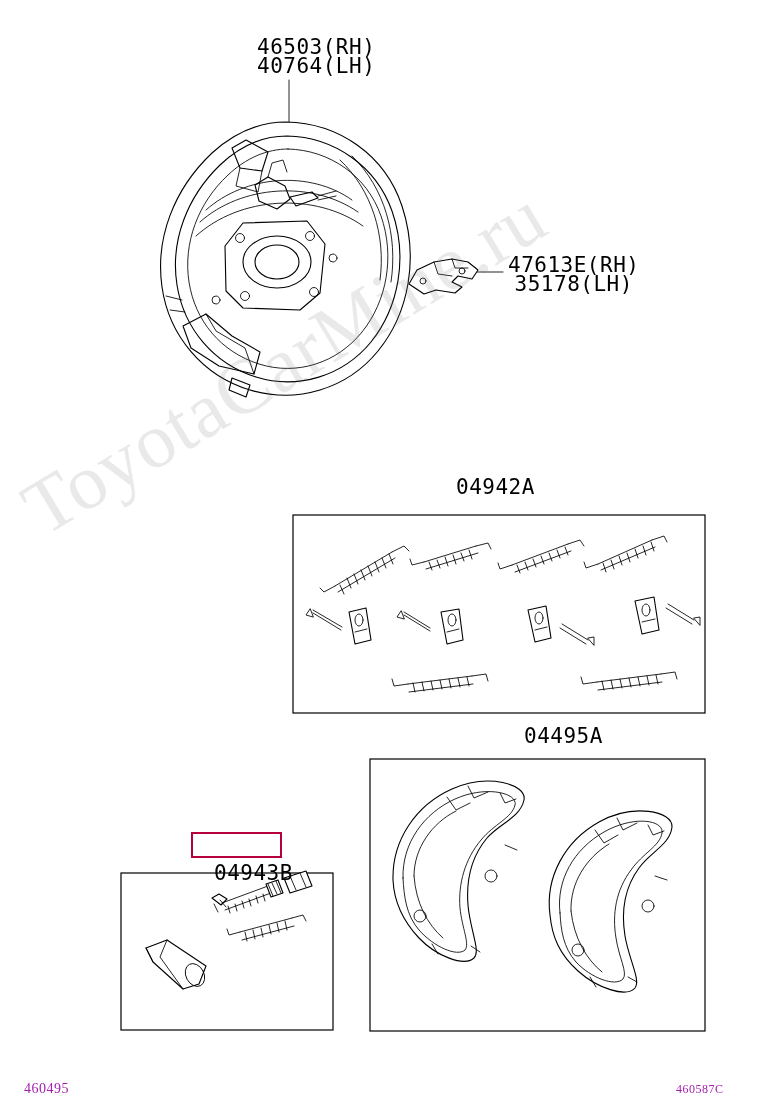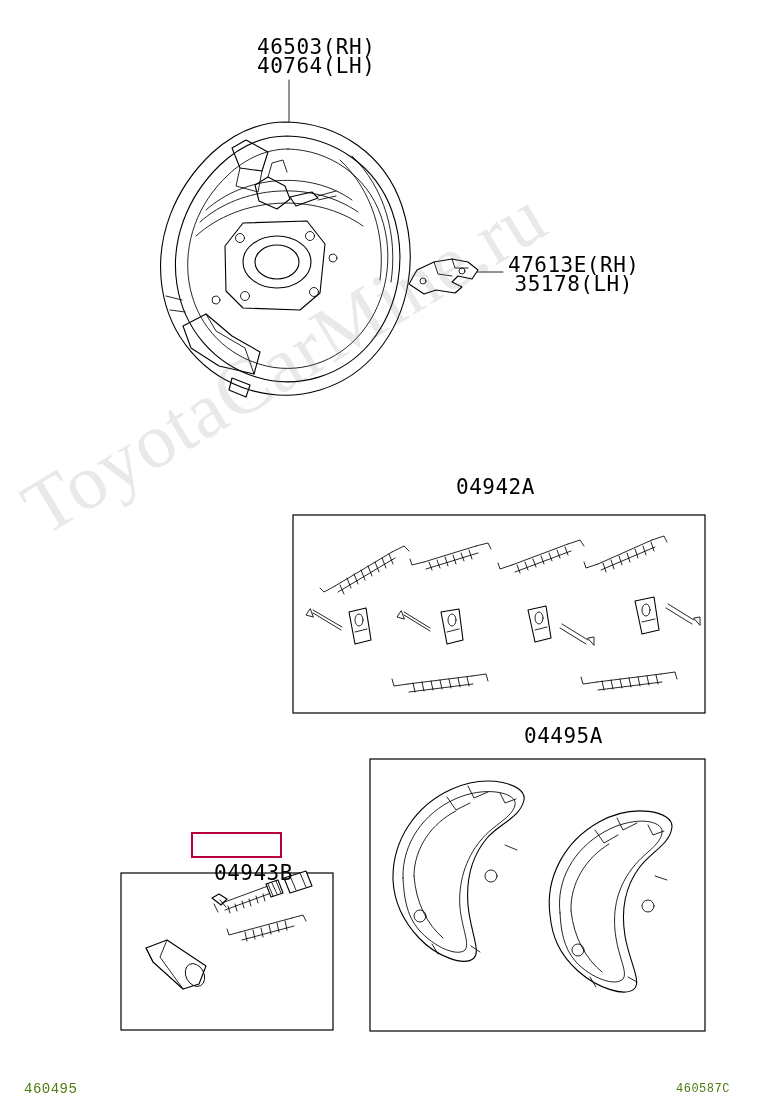--- a/index.html
+++ b/index.html
@@ -47,24 +47,24 @@
     position: absolute;
     font-family: "DejaVu Sans Mono", monospace;
     font-size: 21px;
     letter-spacing: 0.5px;
     white-space: pre;
     line-height: 19px;
     z-index: 3;
   }
   .corner {
     position: absolute;
-    font-family: Liberation Mono, monospace;
+    font-family: Liberation Serif, serif;
     font-size: 14px;
     letter-spacing: 0.5px;
-    color: #4d7c0f;
+    color: #a21caf;
     z-index: 3;
   }
   .highlight-box {
     position: absolute;
     border: 2.5px solid #b5003c;
     z-index: 4;
     box-sizing: border-box;
   }
   svg.art {
     position: absolute;

